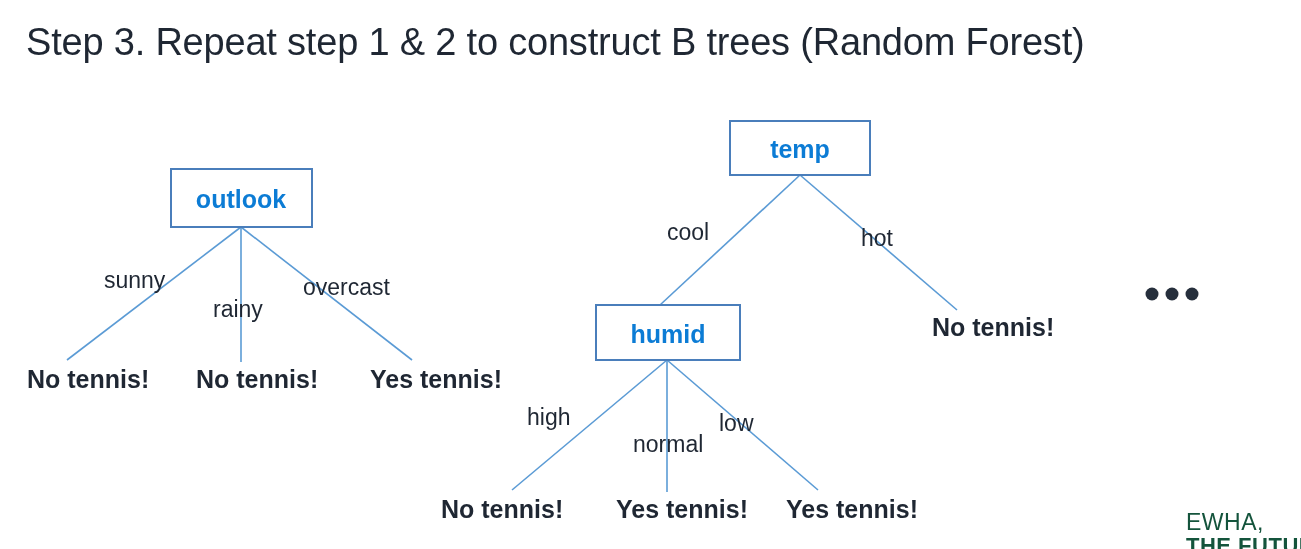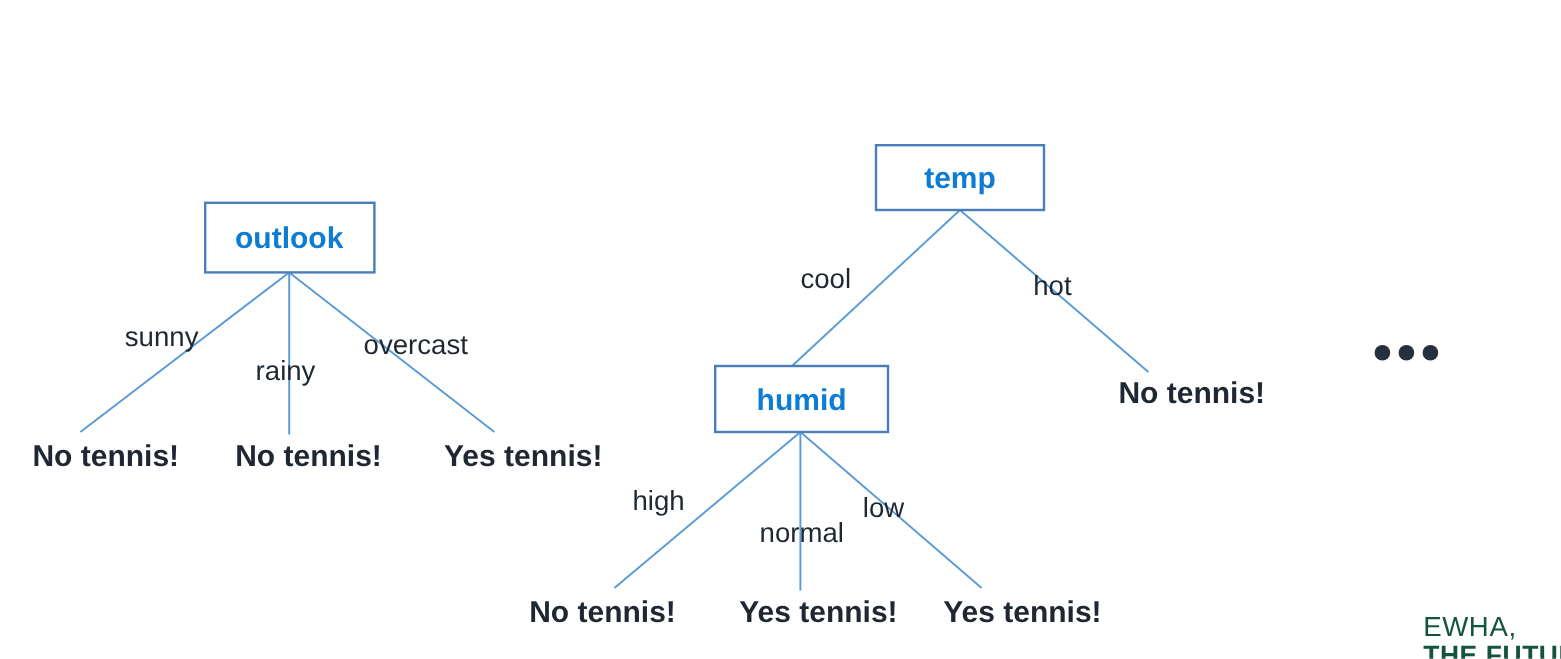--- a/index.html
+++ b/index.html
@@ -85,20 +85,21 @@
     font-weight: 700;
     fill: #14543c;
     letter-spacing: 0.5px;
   }
 </style>
 </head>
 <body>
 
 <div id="slide">
 
+  <div id="slide-title">Step 3. Repeat step 1 &amp; 2 to construct B trees (Random Forest)</div>
 
   <svg id="diagram" viewBox="0 0 1301 549" xmlns="http://www.w3.org/2000/svg">
 
     <g>
 
       <line class="edge-line" x1="241" y1="227" x2="67" y2="360"></line>
       <line class="edge-line" x1="241" y1="227" x2="241" y2="362"></line>
       <line class="edge-line" x1="241" y1="227" x2="412" y2="360"></line>
 
       <g>

